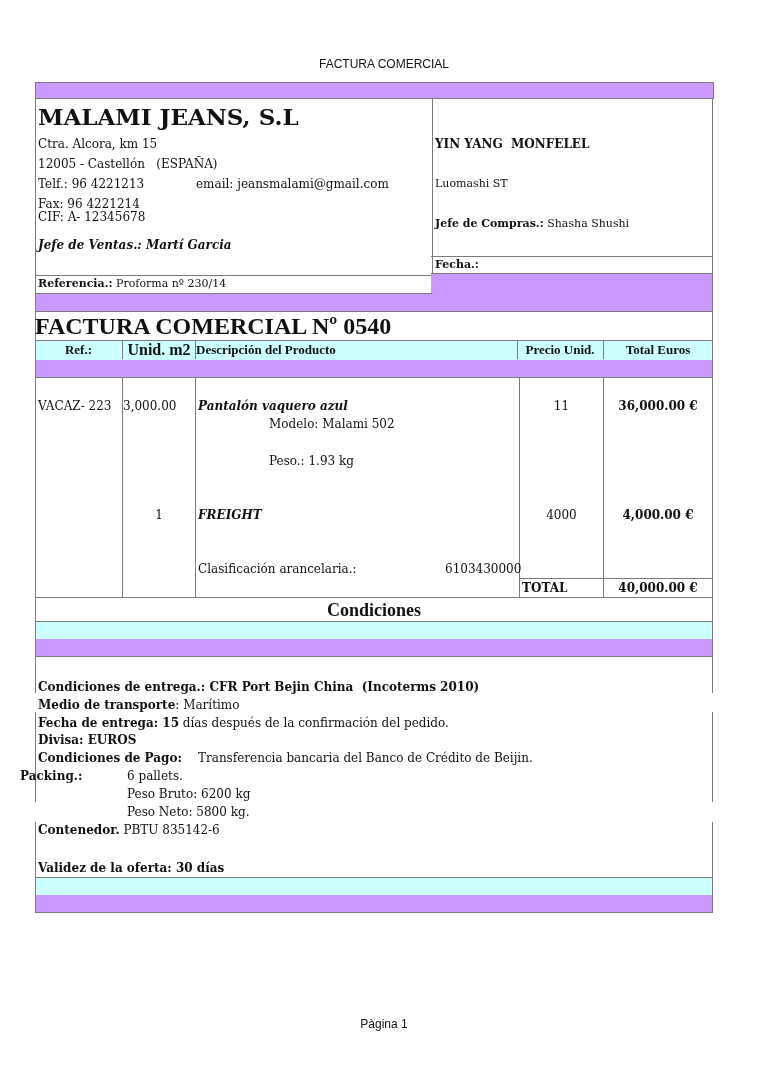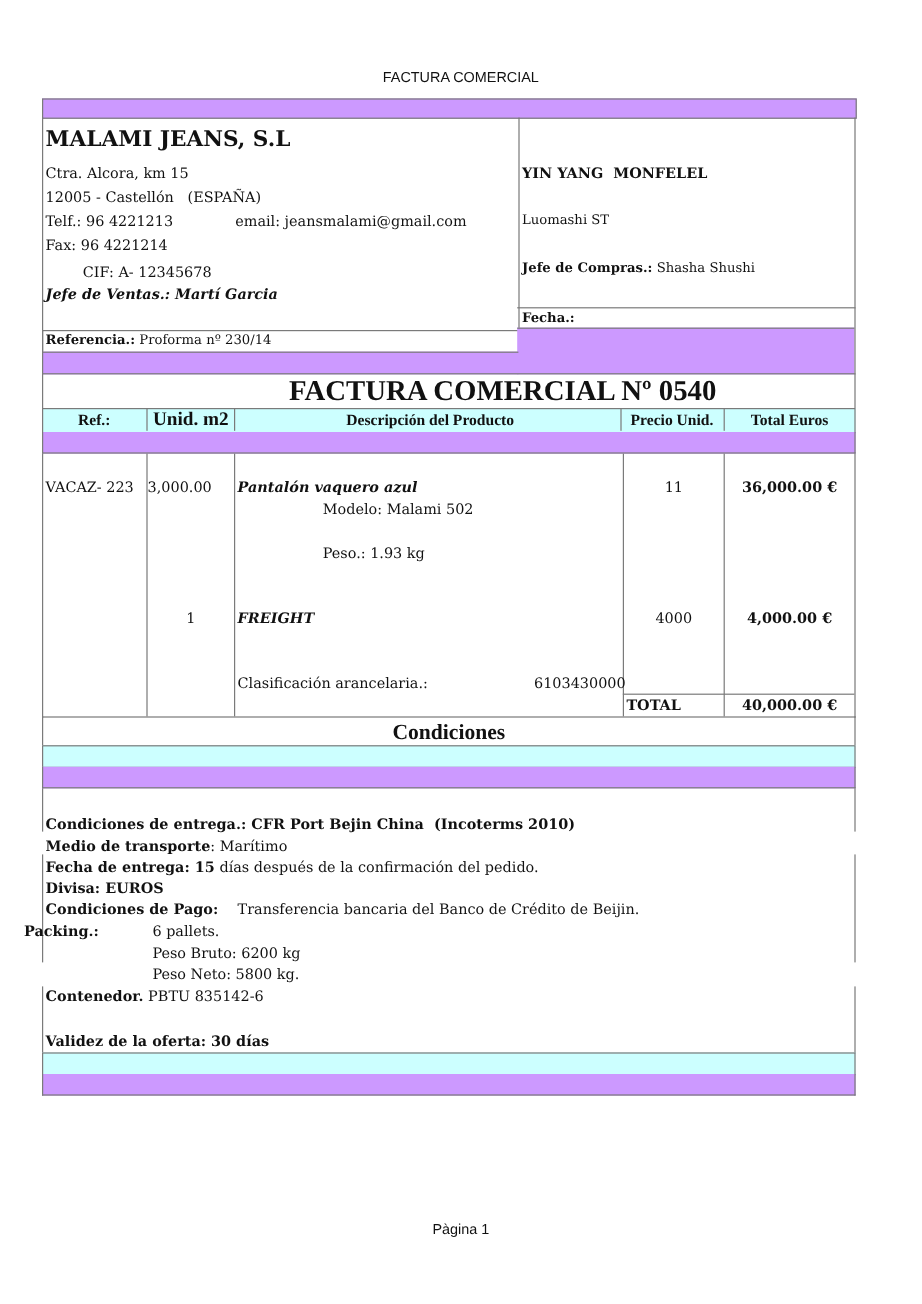--- a/index.html
+++ b/index.html
@@ -21,27 +21,27 @@
 <body>
 
 <div class="abs sans" style="left:0;width:768px;top:57px;text-align:center;font-size:12px;">FACTURA COMERCIAL</div>
 
 <div class="abs purple b" style="left:35px;top:82px;width:677px;height:15px;border-width:1px;"></div>
 
 <div class="abs b" style="left:35px;top:98px;width:396px;height:195px;border-width:0 1px 0 1px;"></div>
 
 <div class="abs b" style="left:431px;top:98px;width:281px;height:158px;border-width:0 1px 0 0;"></div>
 
-<div class="abs serif bold" style="left:38px;top:104px;font-size:18px;line-height:26px;white-space:nowrap;">MALAMI JEANS, S.L</div>
+<div class="abs serif bold" style="left:38px;top:104px;font-size:23px;line-height:26px;white-space:nowrap;">MALAMI JEANS, S.L</div>
 <div class="abs txt" style="left:38px;top:137px;">Ctra. Alcora, km 15</div>
 <div class="abs txt" style="left:38px;top:157px;white-space:pre;">12005 - Castellón   (ESPAÑA)</div>
 <div class="abs txt" style="left:38px;top:177px;">Telf.: 96 4221213</div>
 <div class="abs txt" style="left:196px;top:177px;">email: jeansmalami@gmail.com</div>
 <div class="abs txt" style="left:38px;top:197px;">Fax: 96 4221214</div>
-<div class="abs txt" style="left:38px;top:220px;margin-left:31px;">CIF: A- 12345678</div>
+<div class="abs txt" style="left:38px;top:210px;">CIF: A- 12345678</div>
 <div class="abs txt bold ital" style="left:38px;top:238px;">Jefe de Ventas.: Martí Garcia</div>
 
 <div class="abs txt bold" style="left:435px;top:137px;white-space:pre;">YIN YANG  MONFELEL</div>
 <div class="abs txt" style="left:435px;top:177px;font-size:11px;">Luomashi ST</div>
 <div class="abs txt" style="left:435px;top:217px;font-size:11px;">
   <span class="bold">Jefe de Compras.:</span>
   <span>Shasha Shushi</span>
 </div>
 
 <div class="hl" style="left:431px;top:256px;width:282px;"></div>
@@ -53,26 +53,26 @@
 <div class="abs txt" style="left:38px;top:277px;font-size:11px;">
   <span class="bold">Referencia.:</span>
   <span>Proforma nº 230/14</span>
 </div>
 <div class="abs purple" style="left:35px;top:293px;width:397px;height:18px;border-top:1px solid #7a7a7a;"></div>
 <div class="vl" style="left:35px;top:275px;height:36px;"></div>
 <div class="vl" style="left:712px;top:256px;height:55px;"></div>
 <div class="hl" style="left:35px;top:311px;width:678px;"></div>
 
 <div class="abs b" style="left:35px;top:311px;width:676px;height:29px;border-width:0 1px 0 1px;"></div>
-<div class="abs lib-serif bold" style="left:35px;width:562px;top:312px;text-align:right;font-size:24px;line-height:28px;">FACTURA COMERCIAL Nº 0540</div>
+<div class="abs lib-serif bold" style="left:35px;width:562px;top:312px;text-align:left;font-size:24px;line-height:28px;">FACTURA COMERCIAL Nº 0540</div>
 
 <div class="abs cyan b" style="left:35px;top:340px;width:676px;height:19px;border-width:1px;"></div>
 <div class="abs txt bold lib-serif" style="left:35px;width:87px;top:343px;text-align:center;font-size:13px;">Ref.:</div>
 <div class="abs txt bold lib-serif" style="left:123px;width:72px;top:343px;text-align:center;font-size:16px;">Unid. m2</div>
-<div class="abs txt bold lib-serif" style="left:196px;width:325px;top:343px;text-align:center;font-size:13px;">Descripción del Producto</div>
+<div class="abs txt bold lib-serif" style="left:196px;width:325px;top:343px;text-align:left;font-size:13px;">Descripción del Producto</div>
 <div class="abs txt bold lib-serif" style="left:517px;width:86px;top:343px;text-align:center;font-size:13px;">Precio Unid.</div>
 <div class="abs txt bold lib-serif" style="left:604px;width:108px;top:343px;text-align:center;font-size:13px;">Total Euros</div>
 
 <div class="abs purple b" style="left:35px;top:360px;width:676px;height:17px;border-width:0 1px 1px 1px;"></div>
 
 <div class="abs b" style="left:35px;top:378px;width:676px;height:219px;border-width:0 1px 1px 1px;"></div>
 <div class="vl" style="left:122px;top:340px;height:19px;"></div>
 <div class="vl" style="left:195px;top:340px;height:19px;"></div>
 <div class="vl" style="left:517px;top:340px;height:19px;"></div>
 <div class="vl" style="left:603px;top:340px;height:19px;"></div>

